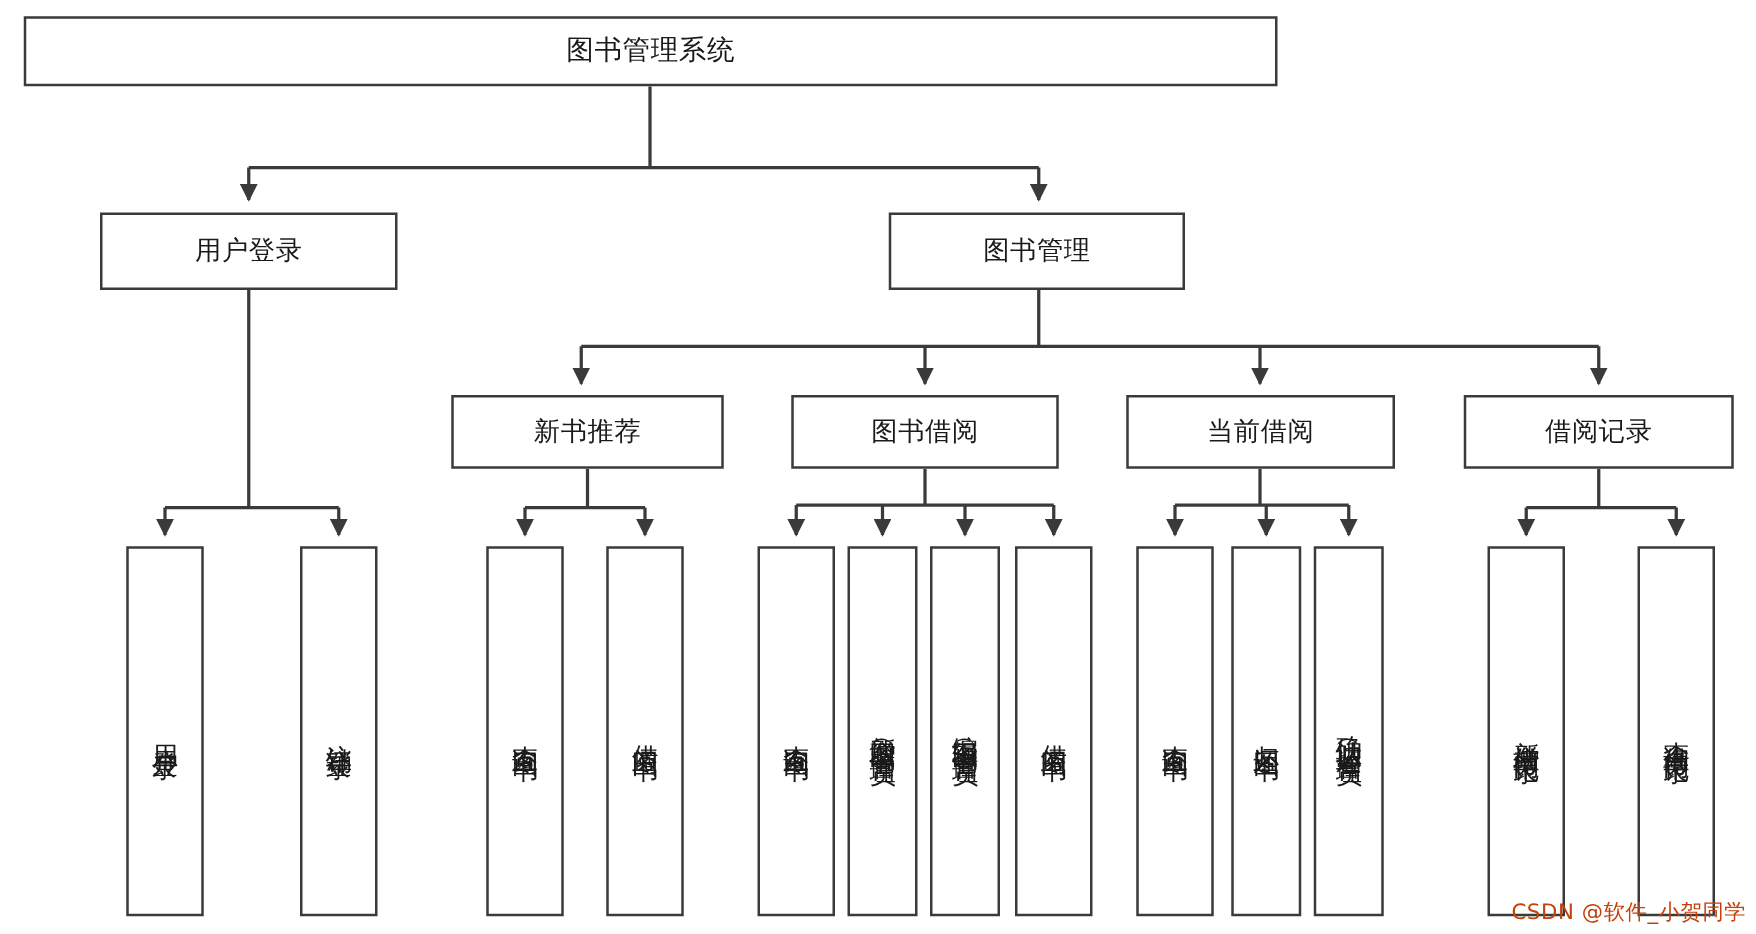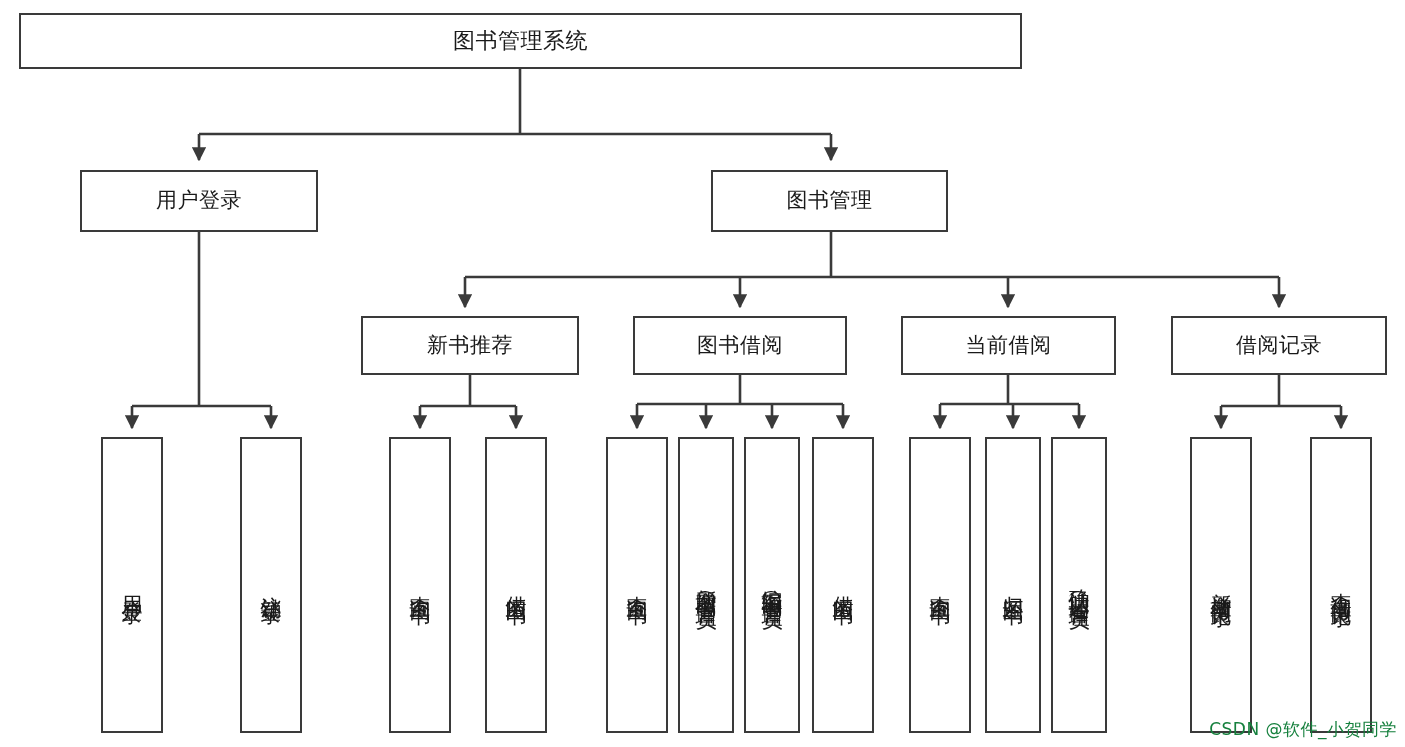--- a/index.html
+++ b/index.html
@@ -56,21 +56,21 @@
   .node-v .vlabel {
     writing-mode: vertical-rl;
     text-orientation: upright;
     display: block;
   }
   .watermark {
     position: absolute;
     right: 8px;
     bottom: 6px;
     font-size: 17px;
-    color: #15803d;
+    color: #c2410c;
     letter-spacing: 0.5px;
     white-space: nowrap;
     pointer-events: none;
     text-align: center;
   }
 </style>
 </head>
 <body>
 
 <div id="canvas">

